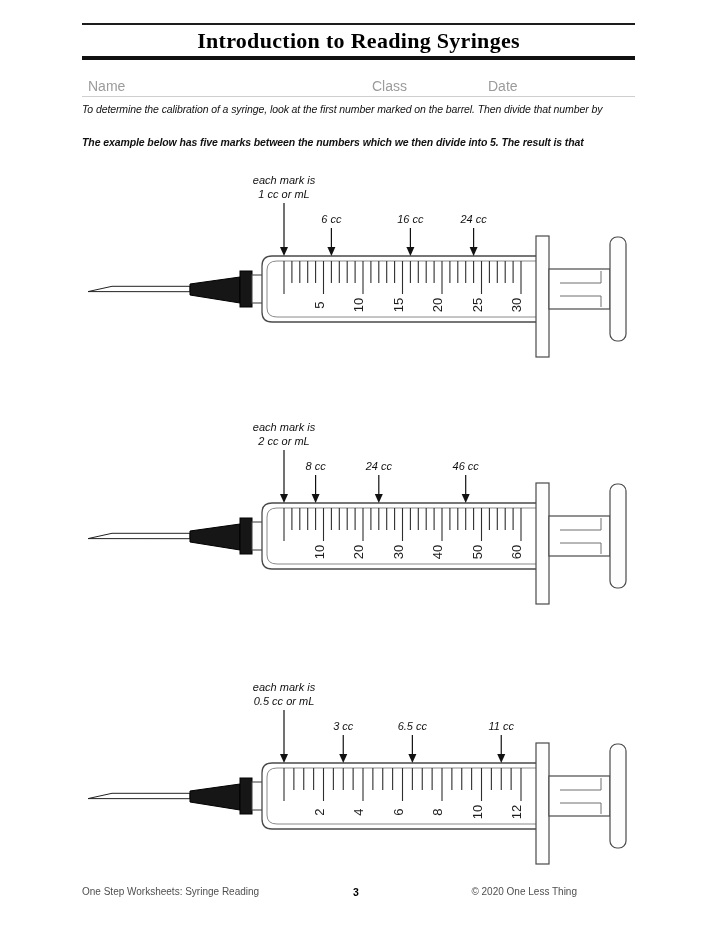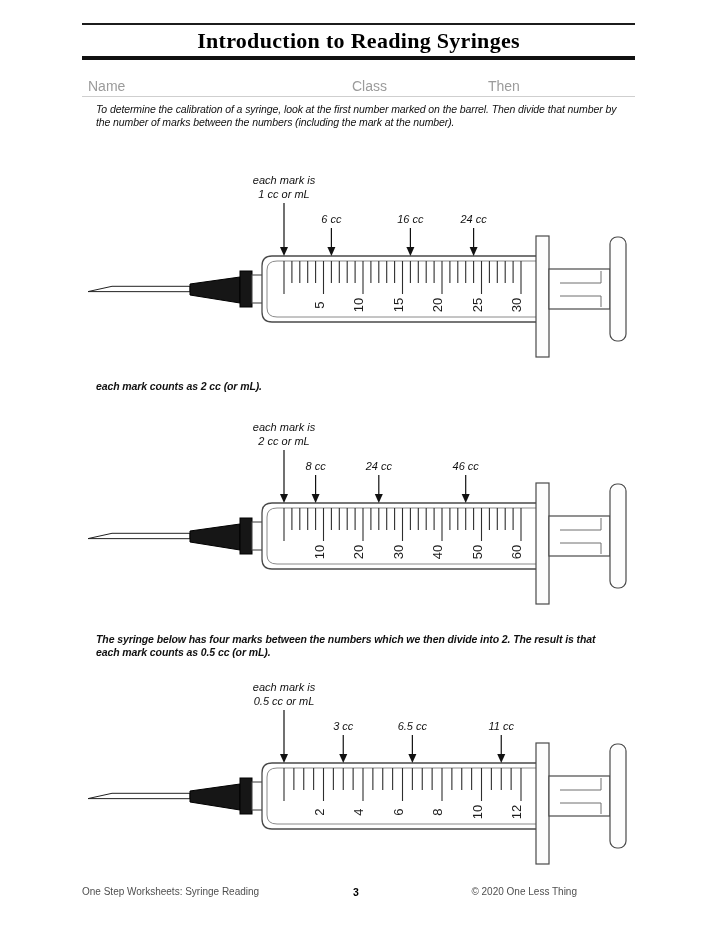--- a/index.html
+++ b/index.html
@@ -8,45 +8,45 @@
   .rule-thin{position:absolute;left:82px;width:553px;height:2px;background:#1c1c1c;}
   .rule-thick{position:absolute;left:82px;width:553px;height:4px;background:#111;}
   .title{position:absolute;left:82px;width:553px;top:28px;text-align:center;
          font-family:"Liberation Serif",serif;font-weight:bold;font-size:22px;
          letter-spacing:.3px;color:#000;}
   .field-label{position:absolute;top:78px;font-size:14px;color:#9b9b9b;}
   .field-rule{position:absolute;left:82px;top:96px;width:553px;height:1px;background:#cfcfcf;}
   .para{position:absolute;left:82px;width:560px;font-size:10.5px;line-height:13px;
         font-style:italic;letter-spacing:-0.1px;}
   .para.bold{font-weight:bold;}
-  .para-line{white-space:nowrap;margin-left:14px;}
+  .para-line{white-space:nowrap;}
   .syr{position:absolute;left:0;width:720px;height:210px;}
   .footer{position:absolute;top:886px;font-size:10px;color:#4f4f4f;}
   .footer.page-num{font-weight:bold;color:#000;font-size:10.5px;}
 </style>
 </head>
 <body>
 
 <div id="page">
 
   <div class="rule-thin" style="top:23px"></div>
   <div class="title">Introduction to Reading Syringes</div>
   <div class="rule-thick" style="top:56px"></div>
 
   <div class="field-label" style="left:88px">Name</div>
-  <div class="field-label" style="left:352px">Class</div>
-  <div class="field-label" style="left:488px">Then</div>
+  <div class="field-label" style="left:372px">Class</div>
+  <div class="field-label" style="left:488px">Date</div>
   <div class="field-rule"></div>
 
   <div class="para" style="top:103px">
     <div class="para-line">To determine the calibration of a syringe, look at the first number marked on the barrel. Then divide that number by</div>
-    <div class="para-line">the number of marks between the numbers (including the mark at the number).</div>
   </div>
 
   <div class="para bold" style="top:136px">
+    <div class="para-line">The example below has five marks between the numbers which we then divide into 5. The result is that</div>
   </div>
   <svg class="syr" style="top:164px" viewBox="0 0 720 210">
       <polygon points="88,127.6 112,122.3 190,122.3 190,127.7" fill="#fff" stroke="#222" stroke-width="1"></polygon>
       <polygon points="190,120 240,113 240,139 190,131" fill="#161616" stroke="#000" stroke-width="1"></polygon>
       <rect x="240" y="107" width="12" height="36" fill="#161616" stroke="#000" stroke-width="1"></rect>
       <rect x="252" y="111" width="11" height="28" fill="#fdfdfd" stroke="#4a4a4a" stroke-width="1.1"></rect>
       <path d="M540 92 L272 92 Q262 92 262 102 L262 148 Q262 158 272 158 L540 158 Z" fill="#fff" stroke="#4a4a4a" stroke-width="1.3"></path>
       <path d="M540 97 L277 97 Q267 97 267 106 L267 144 Q267 153 277 153 L540 153" fill="none" stroke="#8a8a8a" stroke-width="1"></path>
       <line x1="284" y1="97" x2="284" y2="130" stroke="#2e2e2e" stroke-width="1.1"></line>
       <line x1="291.9" y1="97" x2="291.9" y2="119" stroke="#2e2e2e" stroke-width="1.1"></line>
@@ -101,21 +101,20 @@
       <polygon points="327.4,83 335.4,83 331.4,92" fill="#111111"></polygon>
       <text x="410.4" y="59" text-anchor="middle" font-size="11" font-style="italic" font-family="&quot;Liberation Sans&quot;,sans-serif" fill="#111111">16 cc</text>
       <line x1="410.4" y1="64" x2="410.4" y2="84" stroke="#111111" stroke-width="1.2"></line>
       <polygon points="406.4,83 414.4,83 410.4,92" fill="#111111"></polygon>
       <text x="473.6" y="59" text-anchor="middle" font-size="11" font-style="italic" font-family="&quot;Liberation Sans&quot;,sans-serif" fill="#111111">24 cc</text>
       <line x1="473.6" y1="64" x2="473.6" y2="84" stroke="#111111" stroke-width="1.2"></line>
       <polygon points="469.6,83 477.6,83 473.6,92" fill="#111111"></polygon>
     </svg>
 
   <div class="para bold" style="top:380px">
-    <div class="para-line">each mark counts as 2 cc (or mL).</div>
   </div>
   <svg class="syr" style="top:411px" viewBox="0 0 720 210">
       <polygon points="88,127.6 112,122.3 190,122.3 190,127.7" fill="#fff" stroke="#222" stroke-width="1"></polygon>
       <polygon points="190,120 240,113 240,139 190,131" fill="#161616" stroke="#000" stroke-width="1"></polygon>
       <rect x="240" y="107" width="12" height="36" fill="#161616" stroke="#000" stroke-width="1"></rect>
       <rect x="252" y="111" width="11" height="28" fill="#fdfdfd" stroke="#4a4a4a" stroke-width="1.1"></rect>
       <path d="M540 92 L272 92 Q262 92 262 102 L262 148 Q262 158 272 158 L540 158 Z" fill="#fff" stroke="#4a4a4a" stroke-width="1.3"></path>
       <path d="M540 97 L277 97 Q267 97 267 106 L267 144 Q267 153 277 153 L540 153" fill="none" stroke="#8a8a8a" stroke-width="1"></path>
       <line x1="284" y1="97" x2="284" y2="130" stroke="#2e2e2e" stroke-width="1.1"></line>
       <line x1="291.9" y1="97" x2="291.9" y2="119" stroke="#2e2e2e" stroke-width="1.1"></line>
@@ -169,24 +168,20 @@
       <line x1="315.6" y1="64" x2="315.6" y2="84" stroke="#111111" stroke-width="1.2"></line>
       <polygon points="311.6,83 319.6,83 315.6,92" fill="#111111"></polygon>
       <text x="378.8" y="59" text-anchor="middle" font-size="11" font-style="italic" font-family="&quot;Liberation Sans&quot;,sans-serif" fill="#111111">24 cc</text>
       <line x1="378.8" y1="64" x2="378.8" y2="84" stroke="#111111" stroke-width="1.2"></line>
       <polygon points="374.8,83 382.8,83 378.8,92" fill="#111111"></polygon>
       <text x="465.70000000000005" y="59" text-anchor="middle" font-size="11" font-style="italic" font-family="&quot;Liberation Sans&quot;,sans-serif" fill="#111111">46 cc</text>
       <line x1="465.70000000000005" y1="64" x2="465.70000000000005" y2="84" stroke="#111111" stroke-width="1.2"></line>
       <polygon points="461.70000000000005,83 469.70000000000005,83 465.70000000000005,92" fill="#111111"></polygon>
     </svg>
 
-  <div class="para bold" style="top:633px">
-    <div class="para-line">The syringe below has four marks between the numbers which we then divide into 2. The result is that</div>
-    <div class="para-line">each mark counts as 0.5 cc (or mL).</div>
-  </div>
   <svg class="syr" style="top:671px" viewBox="0 0 720 210">
       <polygon points="88,127.6 112,122.3 190,122.3 190,127.7" fill="#fff" stroke="#222" stroke-width="1"></polygon>
       <polygon points="190,120 240,113 240,139 190,131" fill="#161616" stroke="#000" stroke-width="1"></polygon>
       <rect x="240" y="107" width="12" height="36" fill="#161616" stroke="#000" stroke-width="1"></rect>
       <rect x="252" y="111" width="11" height="28" fill="#fdfdfd" stroke="#4a4a4a" stroke-width="1.1"></rect>
       <path d="M540 92 L272 92 Q262 92 262 102 L262 148 Q262 158 272 158 L540 158 Z" fill="#fff" stroke="#4a4a4a" stroke-width="1.3"></path>
       <path d="M540 97 L277 97 Q267 97 267 106 L267 144 Q267 153 277 153 L540 153" fill="none" stroke="#8a8a8a" stroke-width="1"></path>
       <line x1="284" y1="97" x2="284" y2="130" stroke="#2e2e2e" stroke-width="1.1"></line>
       <line x1="293.875" y1="97" x2="293.875" y2="119" stroke="#2e2e2e" stroke-width="1.1"></line>
       <line x1="303.75" y1="97" x2="303.75" y2="119" stroke="#2e2e2e" stroke-width="1.1"></line>

